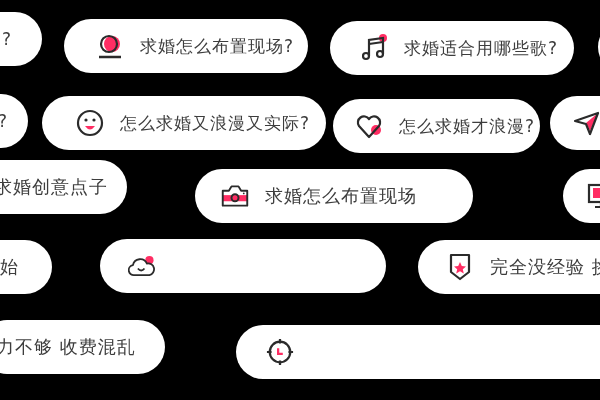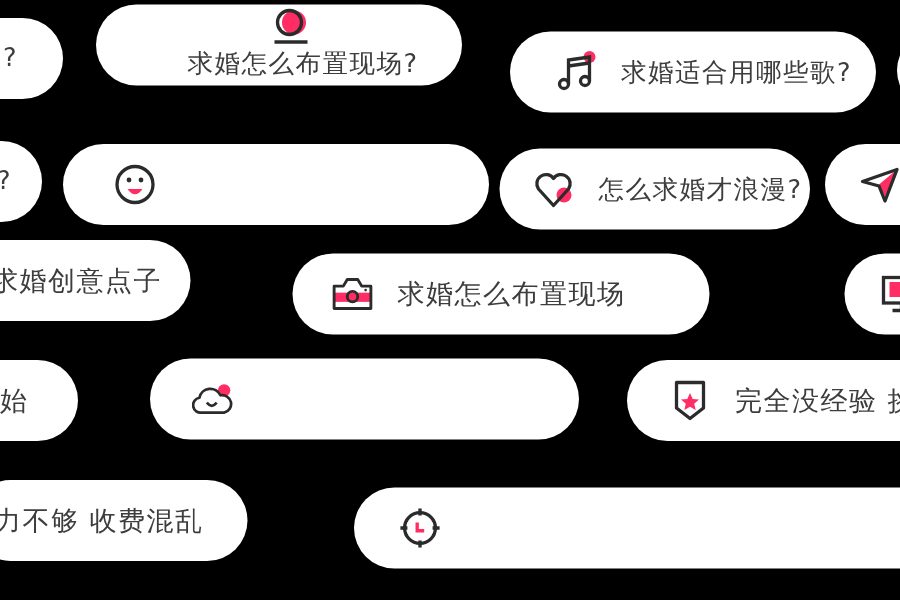--- a/index.html
+++ b/index.html
@@ -23,32 +23,32 @@
   .pill.big .label { font-size: 18px; }
   svg { display: block; }
 </style>
 </head>
 <body>
 
 <div class="pill" style="left:-60px; top:12px; width:102px; padding-left:62px;">
   <span class="label">?</span>
 </div>
 
-<div class="pill" style="left:64px; top:3px; width:244px; padding-left:32px;flex-direction:column;">
+<div class="pill" style="left:64px; top:19px; width:244px; padding-left:32px;">
   <span class="icon">
     <svg width="28" height="28" viewBox="0 0 28 28">
       <circle cx="16" cy="12" r="8" fill="#ff2d63"></circle>
       <circle cx="13" cy="12" r="8" fill="none" stroke="#2b2b2b" stroke-width="2.2"></circle>
       <line x1="3" y1="25" x2="25" y2="25" stroke="#2b2b2b" stroke-width="2.4"></line>
     </svg>
   </span>
   <span class="label">求婚怎么布置现场?</span>
 </div>
 
-<div class="pill" style="left:340px; top:21px; width:244px; padding-left:30px;">
+<div class="pill" style="left:330px; top:21px; width:244px; padding-left:30px;">
   <span class="icon">
     <svg width="28" height="28" viewBox="0 0 28 28">
       <circle cx="23" cy="4" r="4" fill="#ff2d63"></circle>
       <path d="M9 22 V6 L23 4 V20" fill="none" stroke="#2b2b2b" stroke-width="2.2"></path>
       <line x1="9" y1="10" x2="23" y2="8" stroke="#2b2b2b" stroke-width="2.2"></line>
       <circle cx="6" cy="22" r="3" fill="none" stroke="#2b2b2b" stroke-width="2.2"></circle>
       <circle cx="20" cy="20" r="3" fill="none" stroke="#2b2b2b" stroke-width="2.2"></circle>
     </svg>
   </span>
   <span class="label">求婚适合用哪些歌?</span>
@@ -62,20 +62,21 @@
 
 <div class="pill" style="left:42px; top:96px; width:284px; padding-left:34px;">
   <span class="icon">
     <svg width="28" height="28" viewBox="0 0 28 28">
       <circle cx="14" cy="14" r="12" fill="none" stroke="#2b2b2b" stroke-width="2.2"></circle>
       <circle cx="10" cy="11" r="1.6" fill="#2b2b2b"></circle>
       <circle cx="18" cy="11" r="1.6" fill="#2b2b2b"></circle>
       <path d="M9 17 Q14 24 19 17 Z" fill="#ff2d63"></path>
     </svg>
   </span>
+  <span class="label">怎么求婚又浪漫又实际?</span>
 </div>
 
 <div class="pill" style="left:333px; top:99px; width:207px; padding-left:22px;">
   <span class="icon">
     <svg width="28" height="28" viewBox="0 0 28 28">
       <circle cx="21" cy="18" r="5" fill="#ff2d63"></circle>
       <path d="M14 25 L4 14 A5.5 5.5 0 0 1 14 7 A5.5 5.5 0 0 1 24 14 Z" fill="none" stroke="#2b2b2b" stroke-width="2.2" stroke-linejoin="round"></path>
     </svg>
   </span>
   <span class="label">怎么求婚才浪漫?</span>

